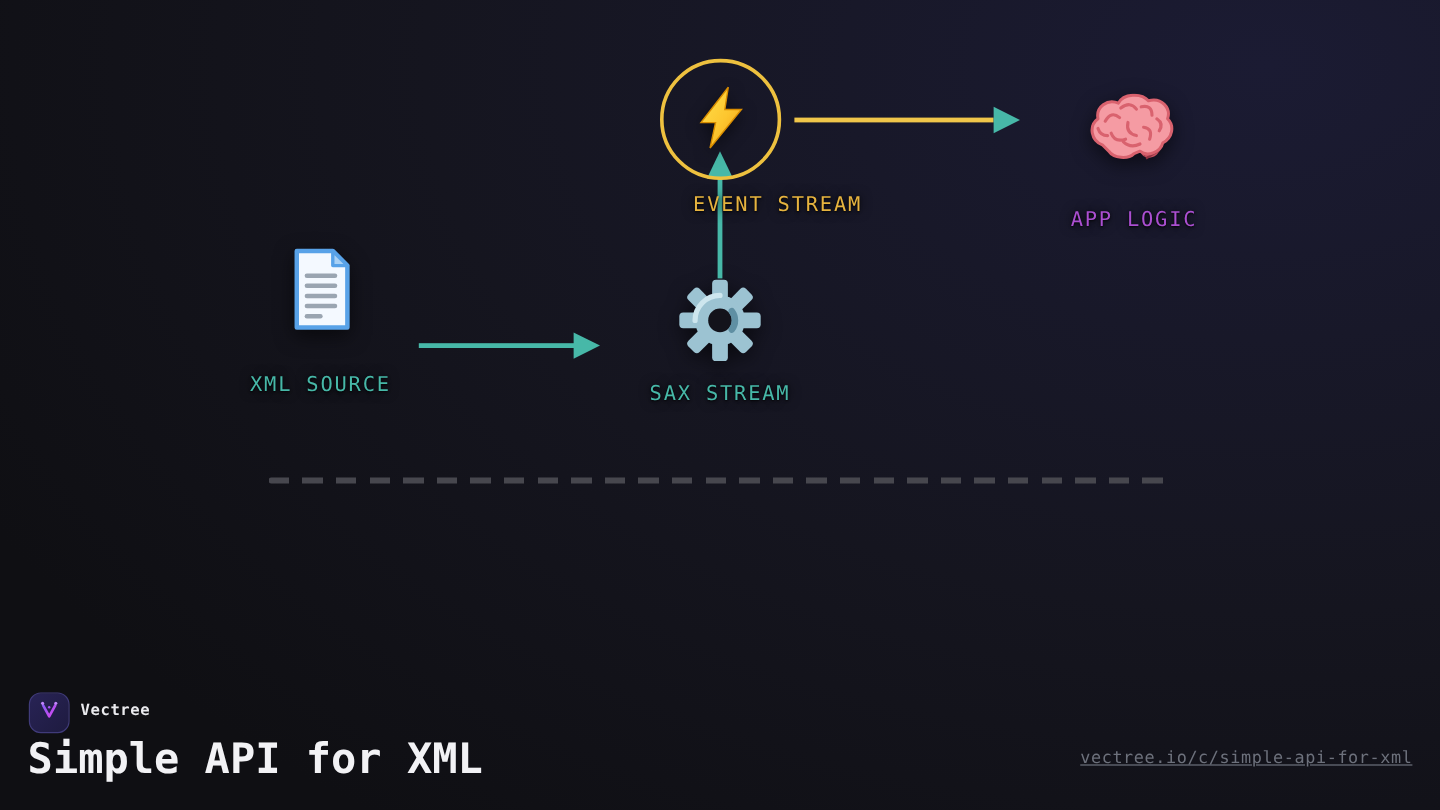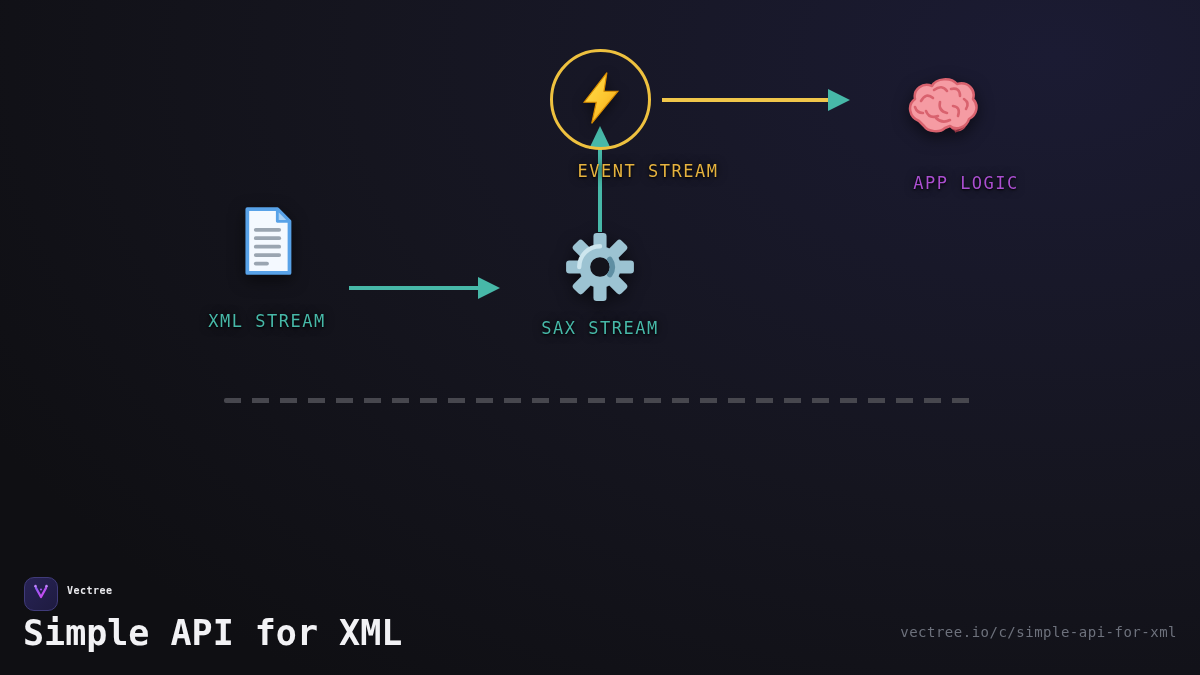--- a/index.html
+++ b/index.html
@@ -22,21 +22,21 @@
   .node-label {
     position: absolute;
     transform: translateX(-50%);
     font-size: 17px;
     letter-spacing: 1.5px;
     white-space: nowrap;
     text-shadow: 0 1px 2px rgba(0,0,0,0.9), 0 0 10px rgba(0,0,0,0.85);
   }
   .label-teal   { color: #47b8a8; }
   .label-yellow { color: #e6b33f; margin-left: 48px; }
-  .label-purple { color: #ab4fd1; margin-left: 21px; }
+  .label-purple { color: #ab4fd1; }
 
   .event-circle {
     position: absolute;
     left: 550px; top: 49px;
     width: 101px; height: 101px;
     border: 3px solid #eec13f;
     border-radius: 50%;
     display: flex; align-items: center; justify-content: center;
   }
 
@@ -72,56 +72,57 @@
     left: 24px; top: 577px;
     width: 34px; height: 34px;
     background: linear-gradient(135deg, #282355, #1e1b40);
     border: 1px solid #403b7a;
     border-radius: 10px;
     display: flex; align-items: center; justify-content: center;
   }
   .brand-name {
     position: absolute;
     left: 67px; top: 585px;
-    font-size: 10px; font-weight: bold;
+    font-size: 13px; font-weight: bold;
     color: #eaeaee; letter-spacing: 0.5px;
   }
   .page-title {
     position: absolute;
     left: 23px; top: 613px;
     font-size: 35px; font-weight: bold;
     color: #f2f2f5;
   }
   .page-url {
     position: absolute;
     right: 23px; top: 624px;
     font-size: 14px;
     color: #6d717c;
     letter-spacing: 0.5px;
+    text-decoration: underline;
   }
 </style>
 </head>
 <body>
 
 <div class="stage">
 
   <div class="node-icon" style="left:237px; top:206px;">
     <svg width="60" height="70" viewBox="0 0 64 74">
       <path d="M11 3 h32 l13 13 v55 h-45 z" fill="#f4f9ff" stroke="#58a2e8" stroke-width="4" stroke-linejoin="round"></path>
       <path d="M43 3 l13 13 h-13 z" fill="#a9d1f5" stroke="#58a2e8" stroke-width="3" stroke-linejoin="round"></path>
       <g stroke="#9aa5b1" stroke-width="4" stroke-linecap="round">
         <line x1="20" y1="25" x2="45" y2="25"></line>
         <line x1="20" y1="34" x2="45" y2="34"></line>
         <line x1="20" y1="43" x2="45" y2="43"></line>
         <line x1="20" y1="52" x2="45" y2="52"></line>
         <line x1="20" y1="61" x2="32" y2="61"></line>
       </g>
     </svg>
   </div>
-  <div class="node-label label-teal" style="left:267px; top:311px;">XML STREAM</div>
+  <div class="node-label label-teal" style="left:267px; top:311px;">XML SOURCE</div>
 
   <div class="shaft shaft-teal" style="left:349px; top:286px; width:130px; height:4px;"></div>
   <div class="head-right" style="left:478px; top:277px;"></div>
 
   <div class="node-icon" style="left:565px; top:232px;">
     <svg width="70" height="70" viewBox="0 0 64 64">
       <g fill="#9cc3d2">
         <g transform="rotate(0 32 32)">
             <rect x="26" y="1" width="12" height="16" rx="3"></rect>
           </g>

